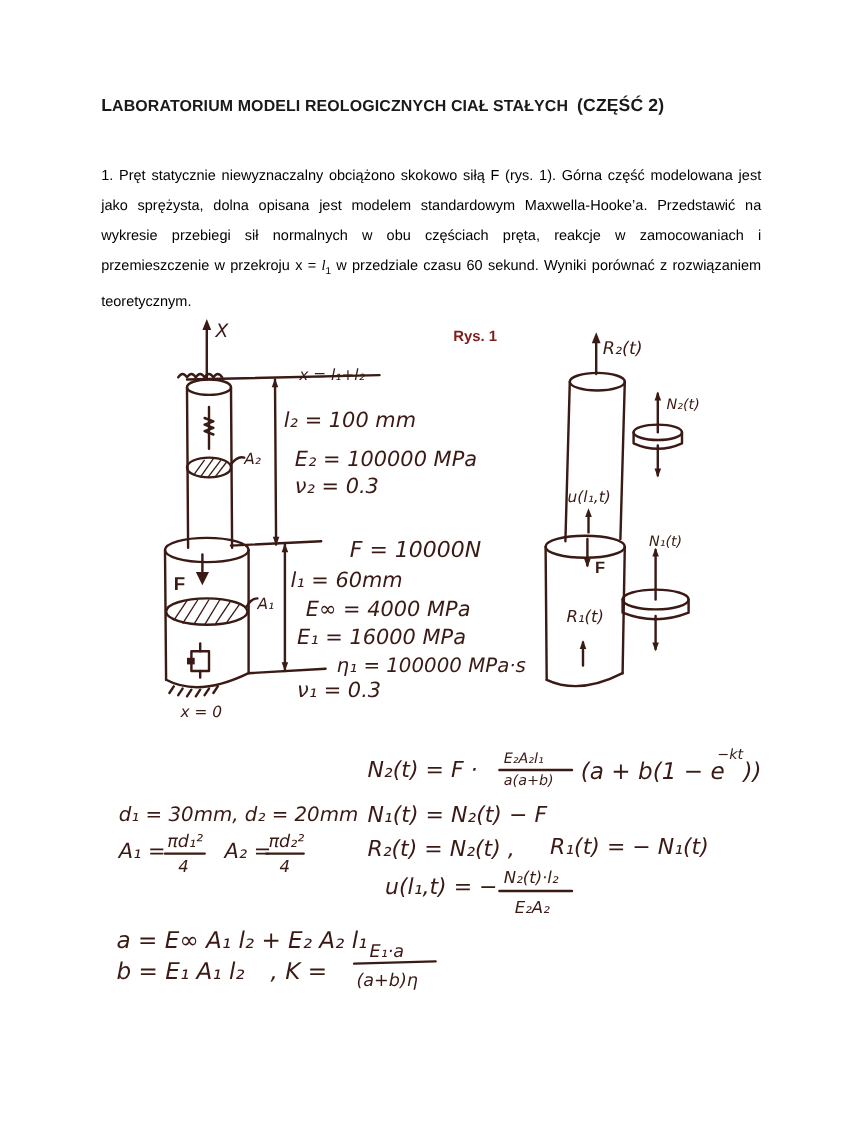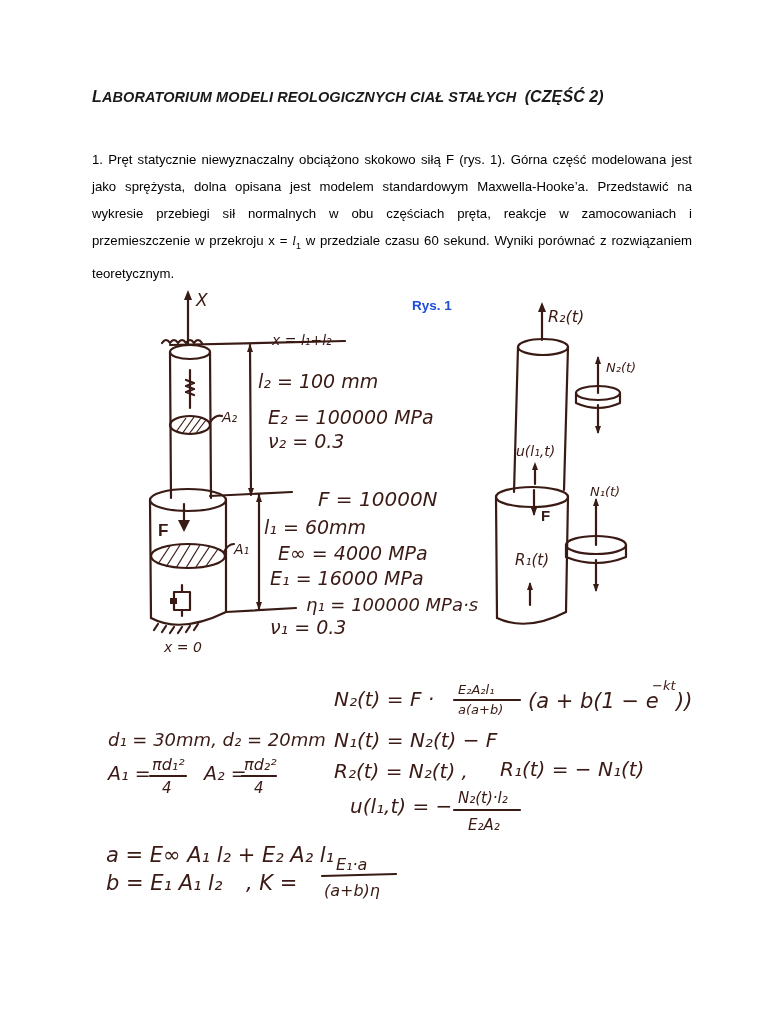--- a/index.html
+++ b/index.html
@@ -1,24 +1,24 @@
 <!DOCTYPE html>
 <html><head>
 <meta charset="utf-8">
 <style>
   html, body { margin: 0; padding: 0; background: #ffffff; }
   body { width: 768px; height: 1024px; position: relative; overflow: hidden;
          font-family: "Liberation Sans", sans-serif; color: #1a1a1a; }
   .page-title { position: absolute; left: 92px; top: 88px; font-size: 14.5px; font-weight: bold;
-                letter-spacing: 0.1px; color: #1a1a1a; font-style: italic; }
+                letter-spacing: 0.1px; color: #1a1a1a; }
   .page-title .big { font-size: 16px; }
   .task { position: absolute; left: 92px; top: 146px; width: 600px; font-size: 13.2px;
           line-height: 27px; text-align: justify; color: #000000; }
   .task i { font-family: "Liberation Serif", serif; }
-  .fig-caption { position: absolute; left: 378px; top: 298px; font-size: 13.5px; font-weight: bold; color: #1d4ed8; padding-left: 34px; }
+  .fig-caption { position: absolute; left: 378px; top: 298px; font-size: 13.5px; font-weight: bold; color: #7f1d1d; padding-left: 34px; }
   svg { position: absolute; left: 0; top: 0; }
   .hw { font-family: "DejaVu Sans", sans-serif; font-style: italic; fill: #3a1a14; }
   .ink { stroke: #3a1a14; fill: none; stroke-width: 2.2; stroke-linecap: round; stroke-linejoin: round; }
   .inkf { fill: #3a1a14; }
   .hatch { stroke: #3a1a14; stroke-width: 1.2; }
 </style>
 </head>
 <body>
 
 <div class="page-title"><span class="big">L</span><span>ABORATORIUM MODELI REOLOGICZNYCH CIAŁ STAŁYCH</span>&nbsp;&nbsp;<span><span class="big" style="font-weight:bold">(CZĘŚĆ </span><span class="big">2</span><span class="big">)</span></span></div>

